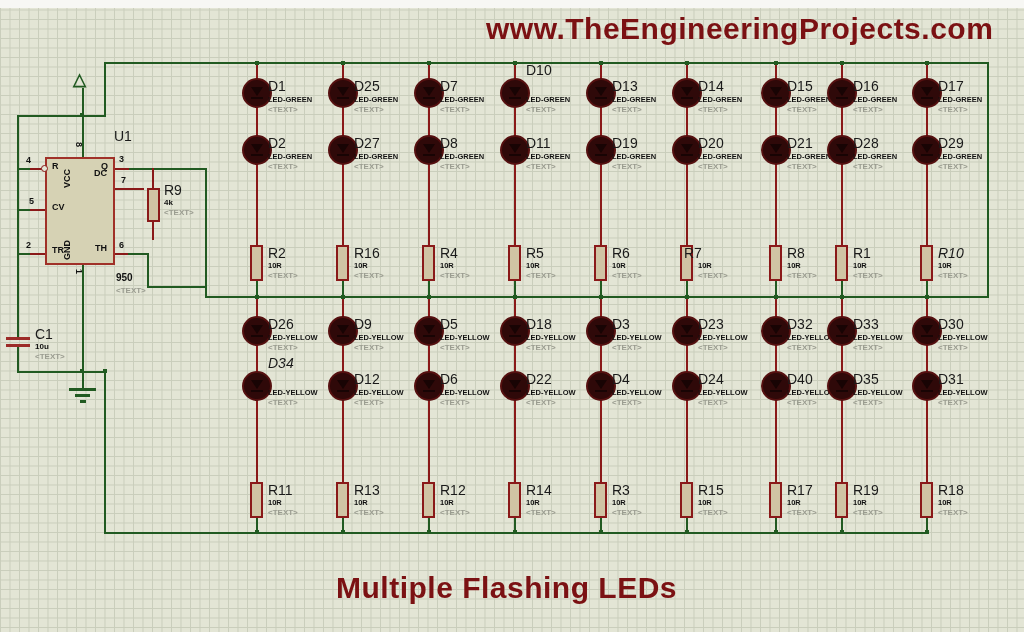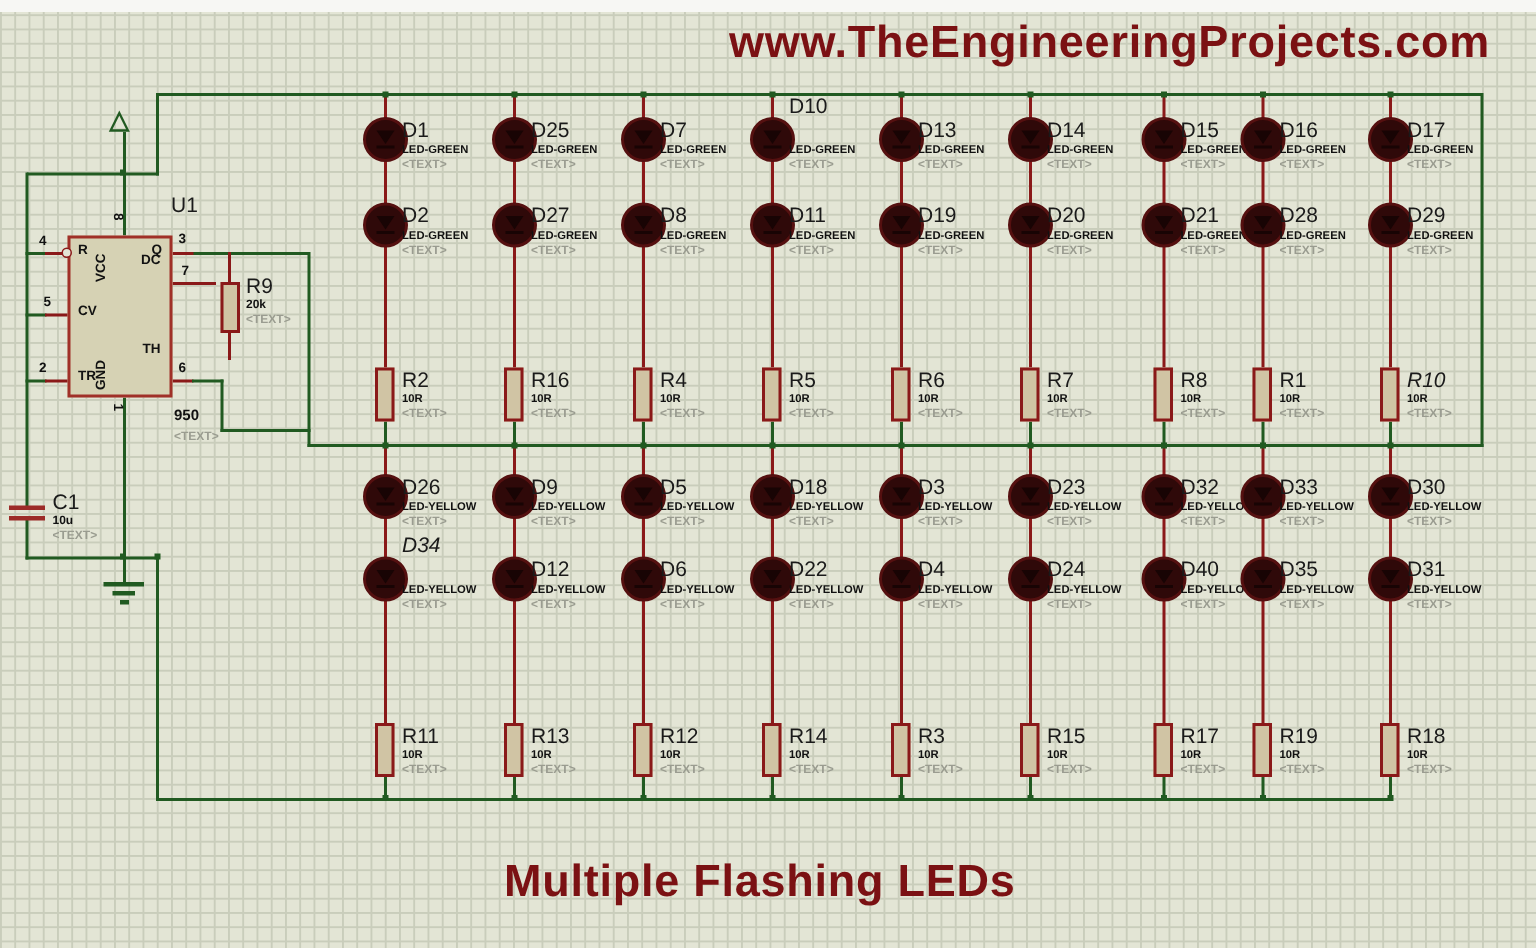--- a/index.html
+++ b/index.html
@@ -106,27 +106,27 @@
   <span class="lbl pin" style="left:119px;top:155px">3</span>
   <span class="lbl pin" style="left:121px;top:176px">7</span>
   <span class="lbl pin" style="left:119px;top:241px">6</span>
   <span class="lbl pin rot" style="left:76px;top:140px">8</span>
   <span class="lbl pin rot" style="left:76px;top:267px">1</span>
   <span class="lbl pin" style="left:52px;top:162px">R</span>
   <span class="lbl pin" style="left:52px;top:203px">CV</span>
   <span class="lbl pin" style="left:52px;top:246px">TR</span>
   <span class="lbl pin" style="left:101px;top:162px">Q</span>
   <span class="lbl pin" style="left:94px;top:169px">DC</span>
-  <span class="lbl pin" style="left:95px;top:228px">TH</span>
+  <span class="lbl pin" style="left:95px;top:244px">TH</span>
   <span class="lbl pin rotl" style="left:63px;top:188px">VCC</span>
   <span class="lbl pin rotl" style="left:63px;top:260px">GND</span>
 
   <div class="res" style="left:147px;top:188px;height:34px"></div>
   <span class="lbl ref" style="left:164px;top:183px">R9</span>
-  <span class="lbl val" style="left:164px;top:199px">20k</span>
+  <span class="lbl val" style="left:164px;top:199px">4k</span>
   <span class="lbl txt" style="left:164px;top:209px">&lt;TEXT&gt;</span>
 
   <span class="brand" style="left:336px;top:571px">Multiple Flashing LEDs</span>
   <span class="brand" style="left:486px;top:12px">www.TheEngineeringProjects.com</span>
 <div class="w red" style="left: 256px; top: 63px; width: 2px; height: 182px;"></div>
     <div class="w" style="left: 256px; top: 281px; width: 2px; height: 17px;"></div>
     <div class="w red" style="left: 256px; top: 298px; width: 2px; height: 184px;"></div>
     <div class="w" style="left: 256px; top: 518px; width: 2px; height: 15px;"></div>
     <div class="dot" style="left: 255px; top: 61px;"></div>
     <div class="dot" style="left: 255px; top: 295px;"></div>
@@ -417,21 +417,21 @@
     <span class="lbl txt" style="left: 440px; top: 272px;">&lt;TEXT&gt;</span>
     <div class="res" style="left: 508px; top: 245px;"></div>
     <span class="lbl ref" style="left: 526px; top: 246px;">R5</span>
     <span class="lbl ledval" style="left: 526px; top: 262px;">10R</span>
     <span class="lbl txt" style="left: 526px; top: 272px;">&lt;TEXT&gt;</span>
     <div class="res" style="left: 594px; top: 245px;"></div>
     <span class="lbl ref" style="left: 612px; top: 246px;">R6</span>
     <span class="lbl ledval" style="left: 612px; top: 262px;">10R</span>
     <span class="lbl txt" style="left: 612px; top: 272px;">&lt;TEXT&gt;</span>
     <div class="res" style="left: 680px; top: 245px;"></div>
-    <span class="lbl ref" style="left: 698px; top: 246px;">R7</span>
+    <span class="lbl ref" style="left: 684px; top: 246px;">R7</span>
     <span class="lbl ledval" style="left: 698px; top: 262px;">10R</span>
     <span class="lbl txt" style="left: 698px; top: 272px;">&lt;TEXT&gt;</span>
     <div class="res" style="left: 769px; top: 245px;"></div>
     <span class="lbl ref" style="left: 787px; top: 246px;">R8</span>
     <span class="lbl ledval" style="left: 787px; top: 262px;">10R</span>
     <span class="lbl txt" style="left: 787px; top: 272px;">&lt;TEXT&gt;</span>
     <div class="res" style="left: 835px; top: 245px;"></div>
     <span class="lbl ref" style="left: 853px; top: 246px;">R1</span>
     <span class="lbl ledval" style="left: 853px; top: 262px;">10R</span>
     <span class="lbl txt" style="left: 853px; top: 272px;">&lt;TEXT&gt;</span>

